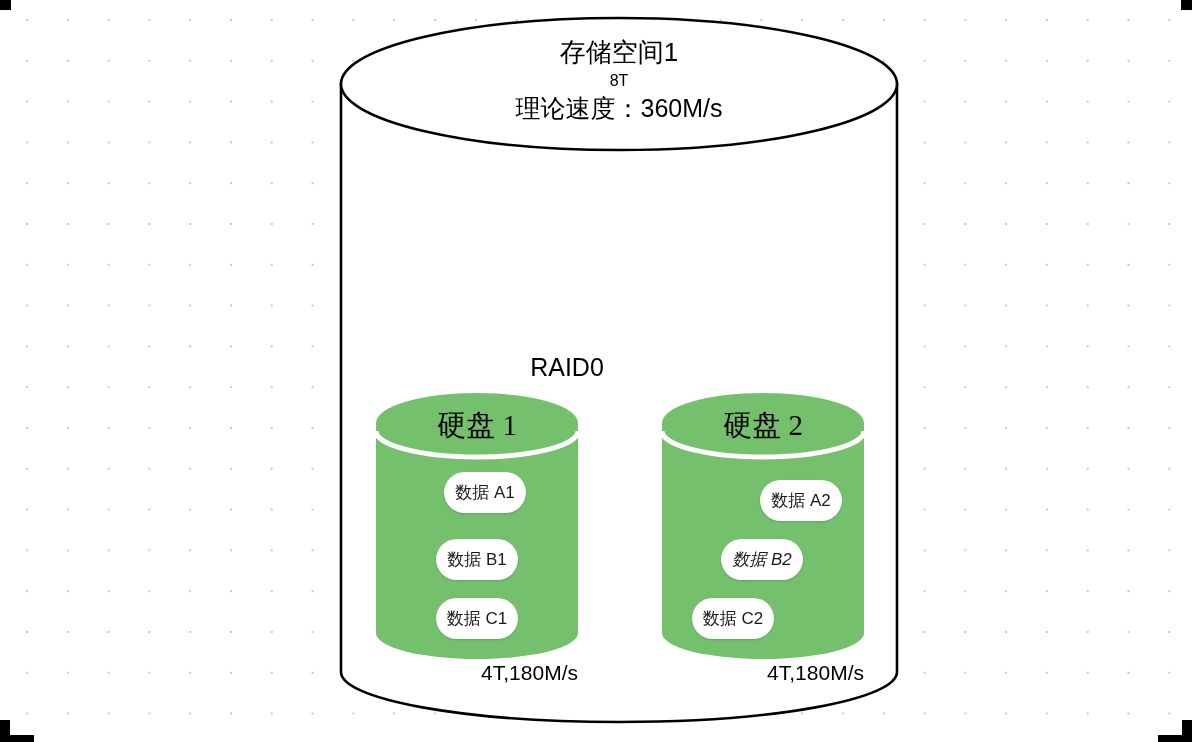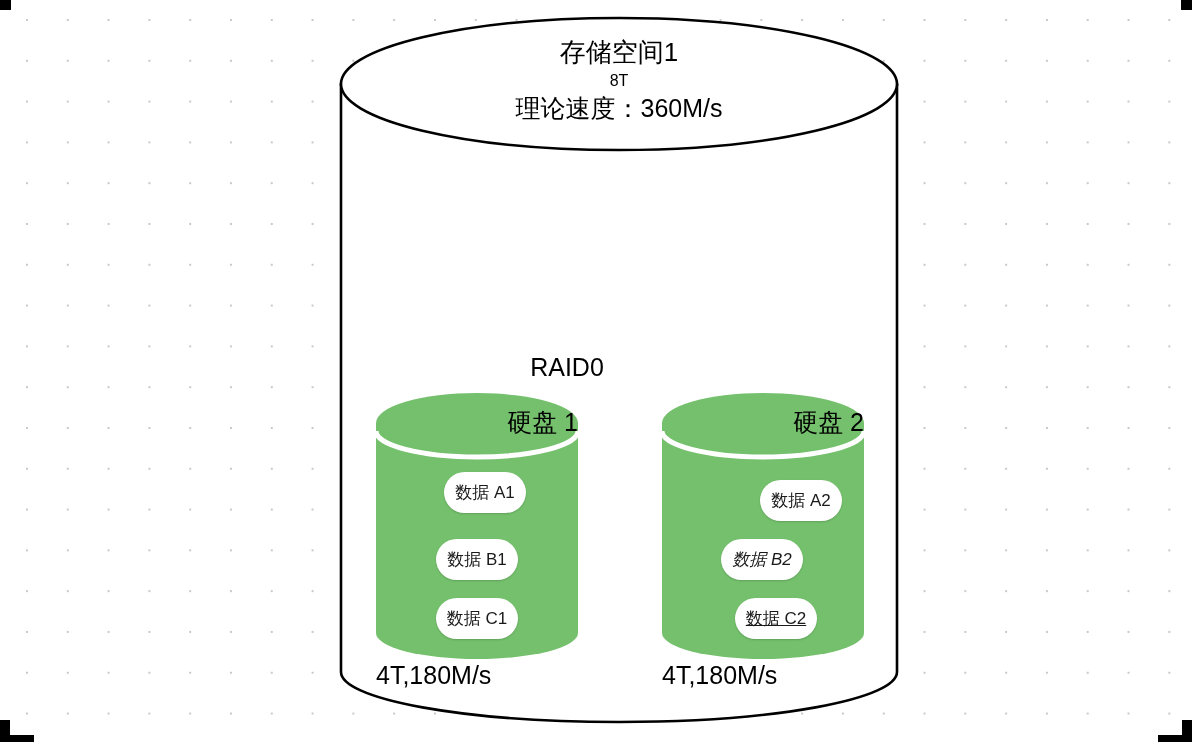--- a/index.html
+++ b/index.html
@@ -63,31 +63,32 @@
   .raid-label {
     left: 341px;
     top: 343px;
     width: 452px;
     font-size: 25px;
     margin-top: 8px;
   }
   .disk-title {
     position: absolute;
     z-index: 22;
-    font-size: 25px;
+    font-size: 29px;
     color: #000000;
-    text-align: right;
+    text-align: center;
     white-space: nowrap;
+    font-family: Liberation Serif, serif;
   }
   .disk-caption {
     position: absolute;
     z-index: 22;
-    font-size: 25px;
+    font-size: 21px;
     color: #000000;
-    text-align: left;
+    text-align: right;
     white-space: nowrap;
   }
 
   .pill {
     position: absolute;
     z-index: 22;
     background: #ffffff;
     border-radius: 22px;
     height: 41px;
     width: 82px;
@@ -149,17 +150,17 @@
   <div class="pill" style="left:444px; top:472px;">数据 A1</div>
   <div class="pill" style="left:436px; top:539px;">数据 B1</div>
   <div class="pill" style="left:436px; top:598px;">数据 C1</div>
 
   <div class="disk-caption" style="left:376px; top:661px; width:202px;">4T,180M/s</div>
 
   <div class="disk-title" style="left:662px; top:406px; width:202px;">硬盘 2</div>
 
   <div class="pill" style="left:760px; top:480px;">数据 A2</div>
   <div class="pill" style="left:721px; top:539px;font-style:italic;">数据 B2</div>
-  <div class="pill" style="left:735px; top:598px;text-decoration:underline;">数据 C2</div>
+  <div class="pill" style="left:692px; top:598px;">数据 C2</div>
 
   <div class="disk-caption" style="left:662px; top:661px; width:202px;">4T,180M/s</div>
 
 </div>
 
 </body></html>

